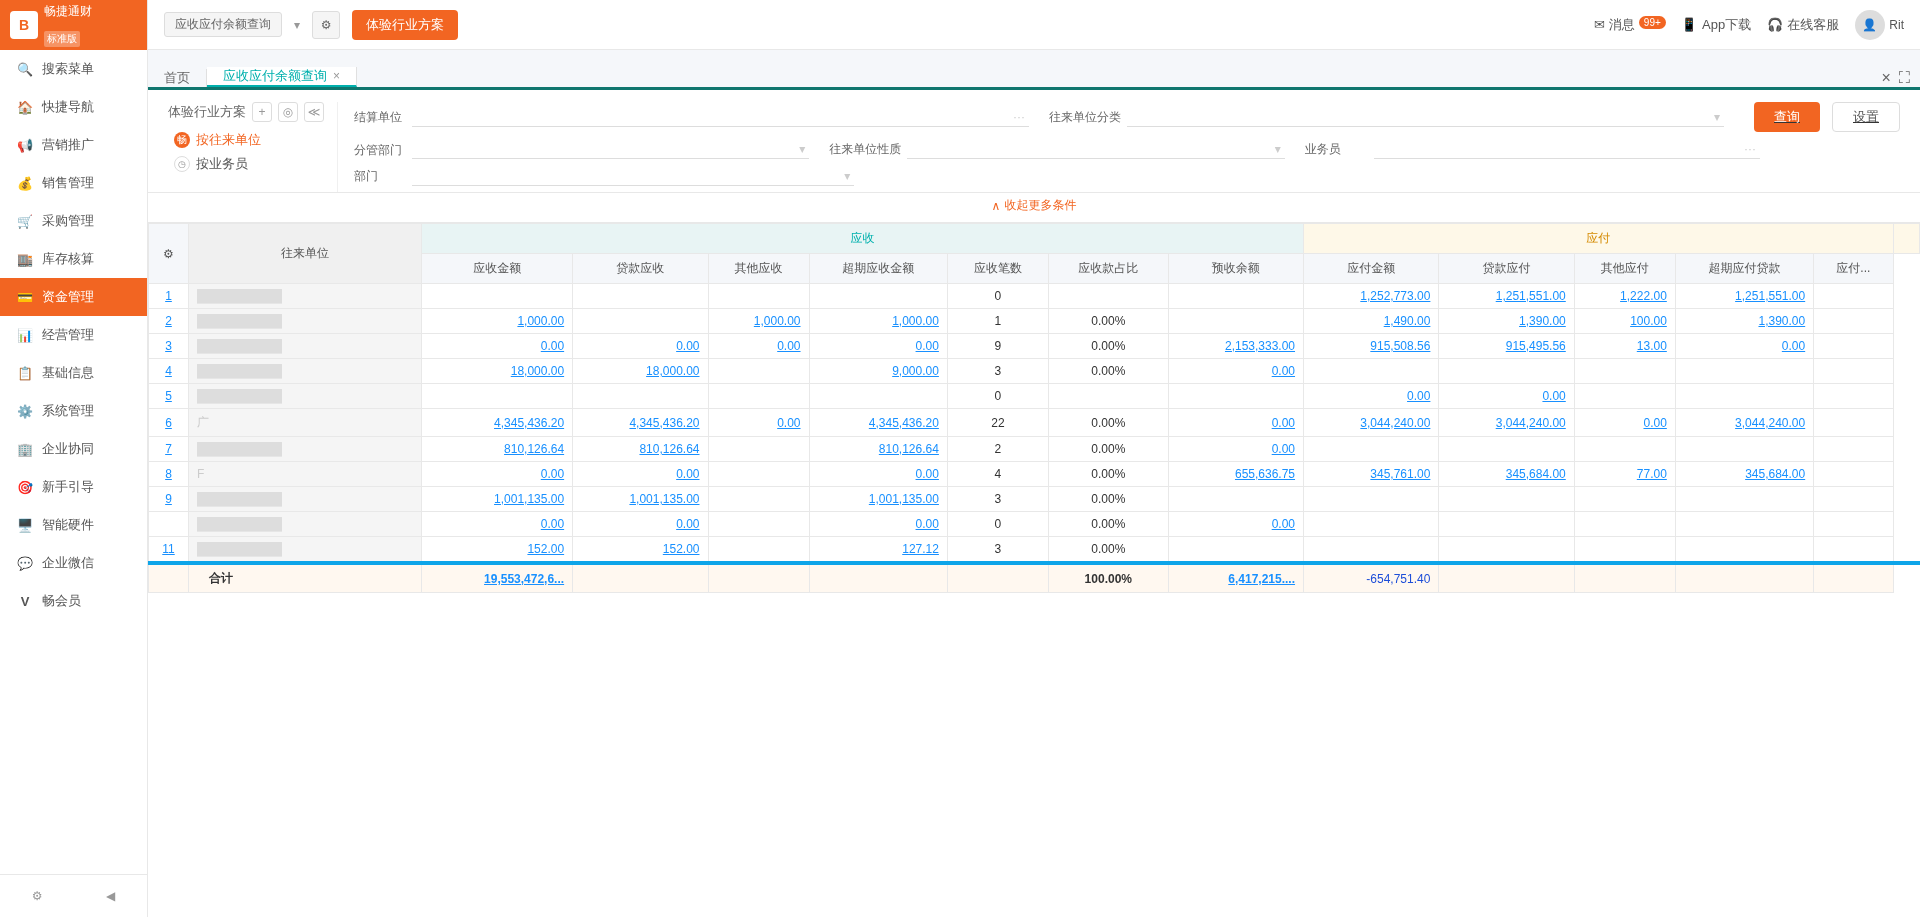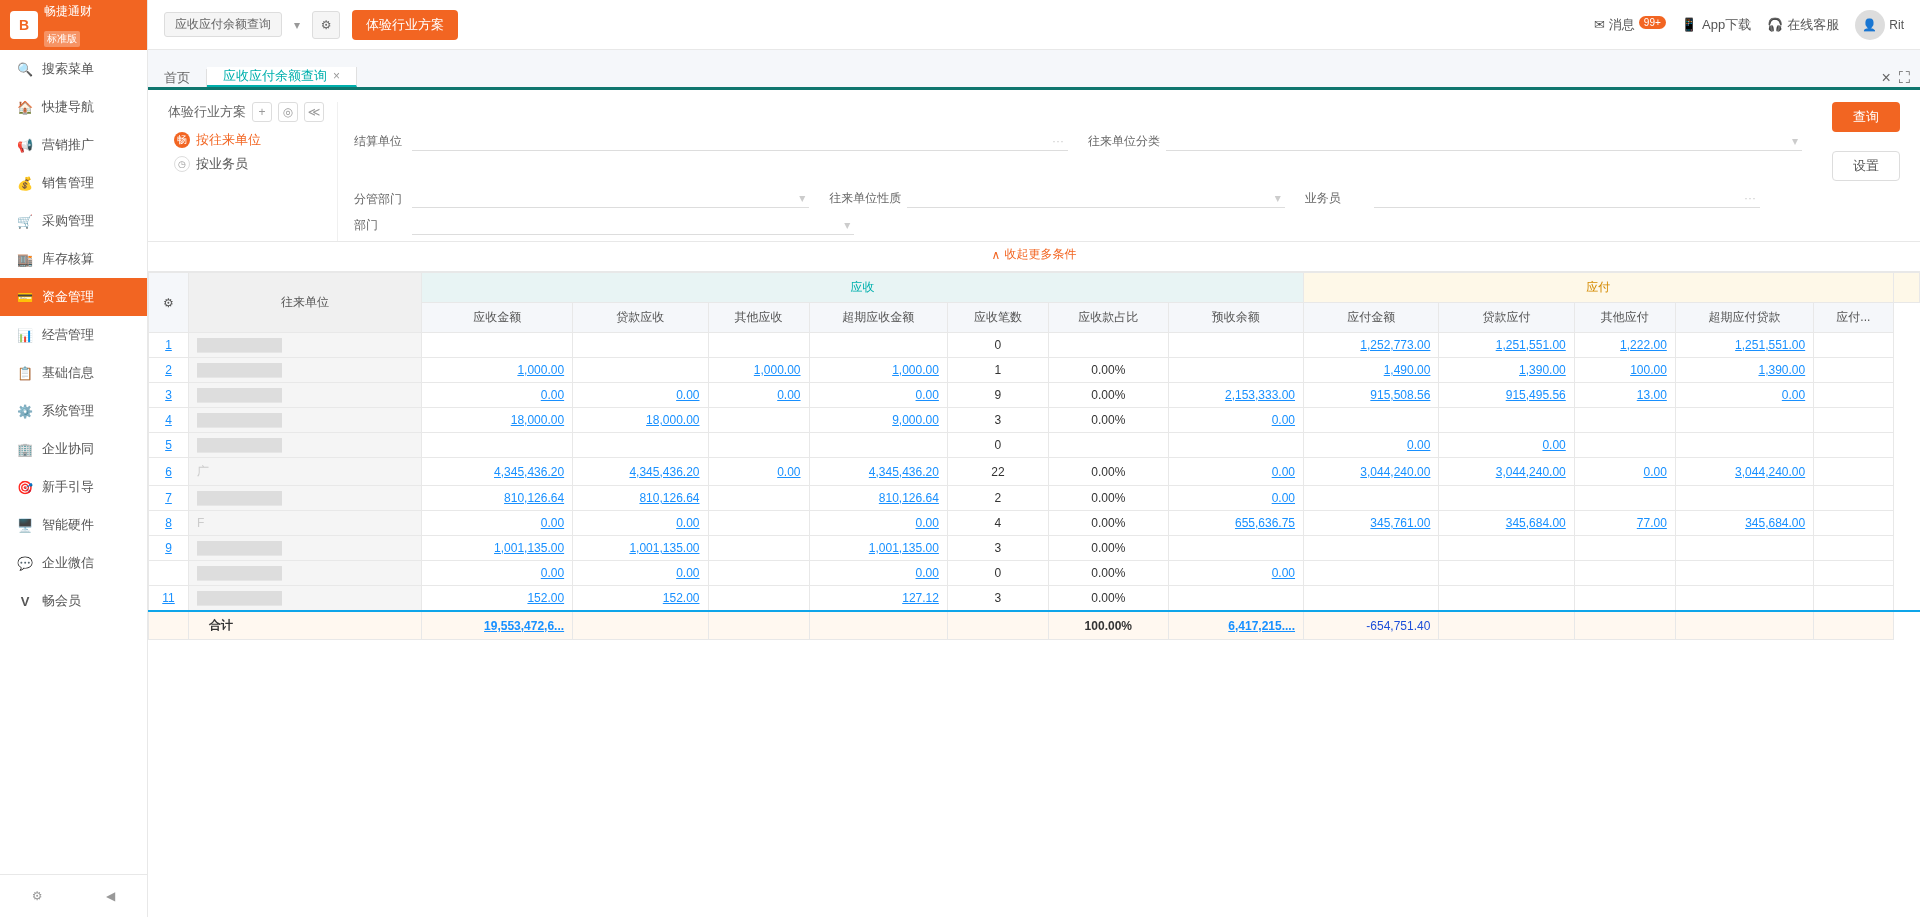--- a/index.html
+++ b/index.html
@@ -53,21 +53,21 @@
     .table-wrapper { flex: 1; overflow: auto; background: #fff; margin: 0; }
     .data-table { width: 100%; border-collapse: collapse; font-size: 12px; }
     .data-table th { background: #f5f7fa; border: 1px solid #e8e8e8; padding: 6px 8px; text-align: center; color: #555; font-weight: normal; white-space: nowrap; position: sticky; top: 0; z-index: 2; }
     .data-table td { border: 1px solid #e8e8e8; padding: 5px 8px; color: #333; white-space: nowrap; }
     .data-table td.num { text-align: right; }
     .data-table td.center { text-align: center; }
     .data-table td.link { color: #1890ff; text-decoration: underline; cursor: pointer; text-align: right; }
     .data-table .th-group { background: #e8f4f4; color: #00b0ad; }
     .data-table .th-group2 { background: #fef8e8; color: #d48a00; }
     .row-num { color: #999; text-align: center; }
-    .table-footer { background: #fff8f0; border-top: 2px solid #0ea5e9; }
+    .table-footer { background: #fff8f0; border-top: 4px solid #0ea5e9; }
     .table-footer td { font-weight: bold; }
 
     
     ::-webkit-scrollbar { width: 6px; height: 6px; }
     ::-webkit-scrollbar-track { background: #f0f0f0; }
     ::-webkit-scrollbar-thumb { background: #ccc; border-radius: 3px; }
     .filter-collapse { display: flex; align-items: center; justify-content: center; gap: 4px; color: #f26522; font-size: 12px; cursor: pointer; padding: 4px 0 8px; background: #fff; border-bottom: 1px solid #e8e8e8; }
 
     .query-btn { background: #f26522; color: #fff; border: none; border-radius: 4px; padding: 6px 20px; font-size: 13px; cursor: pointer; }
     .set-btn { background: #fff; color: #555; border: 1px solid #ddd; border-radius: 4px; padding: 5px 20px; font-size: 13px; cursor: pointer; }
@@ -228,21 +228,21 @@
               <div style="flex:1; border-bottom:1px solid #ddd; padding:2px 4px; display:flex; align-items:center; justify-content:flex-end;">
                 <span style="color:#ccc;">···</span>
               </div>
             </div>
             <div style="flex:1; display:flex; align-items:center; gap:6px;">
               <span style="color:#666; font-size:12px; white-space:nowrap; min-width:65px;">往来单位分类</span>
               <div style="flex:1; border-bottom:1px solid #ddd; padding:2px 4px; display:flex; align-items:center; justify-content:flex-end;">
                 <span style="color:#ccc;">▾</span>
               </div>
             </div>
-            <div style="display:flex; flex-direction:column; gap:19px; padding-left:10px;">
+            <div style="display:flex; gap:12px; padding-left:10px;text-decoration:underline;">
               <button class="query-btn">查询</button>
               <button class="set-btn">设置</button>
             </div>
           </div>
           <div style="display:flex; gap:20px; margin-bottom:8px;">
             <div style="flex:1; display:flex; align-items:flex-end; gap:6px;">
               <span style="color:#666; font-size:12px; white-space:nowrap; min-width:52px;">分管部门</span>
               <div style="flex:1; border-bottom:1px solid #ddd; padding:2px 4px; display:flex; align-items:center; justify-content:flex-end;">
                 <span style="color:#ccc;">▾</span>
               </div>

